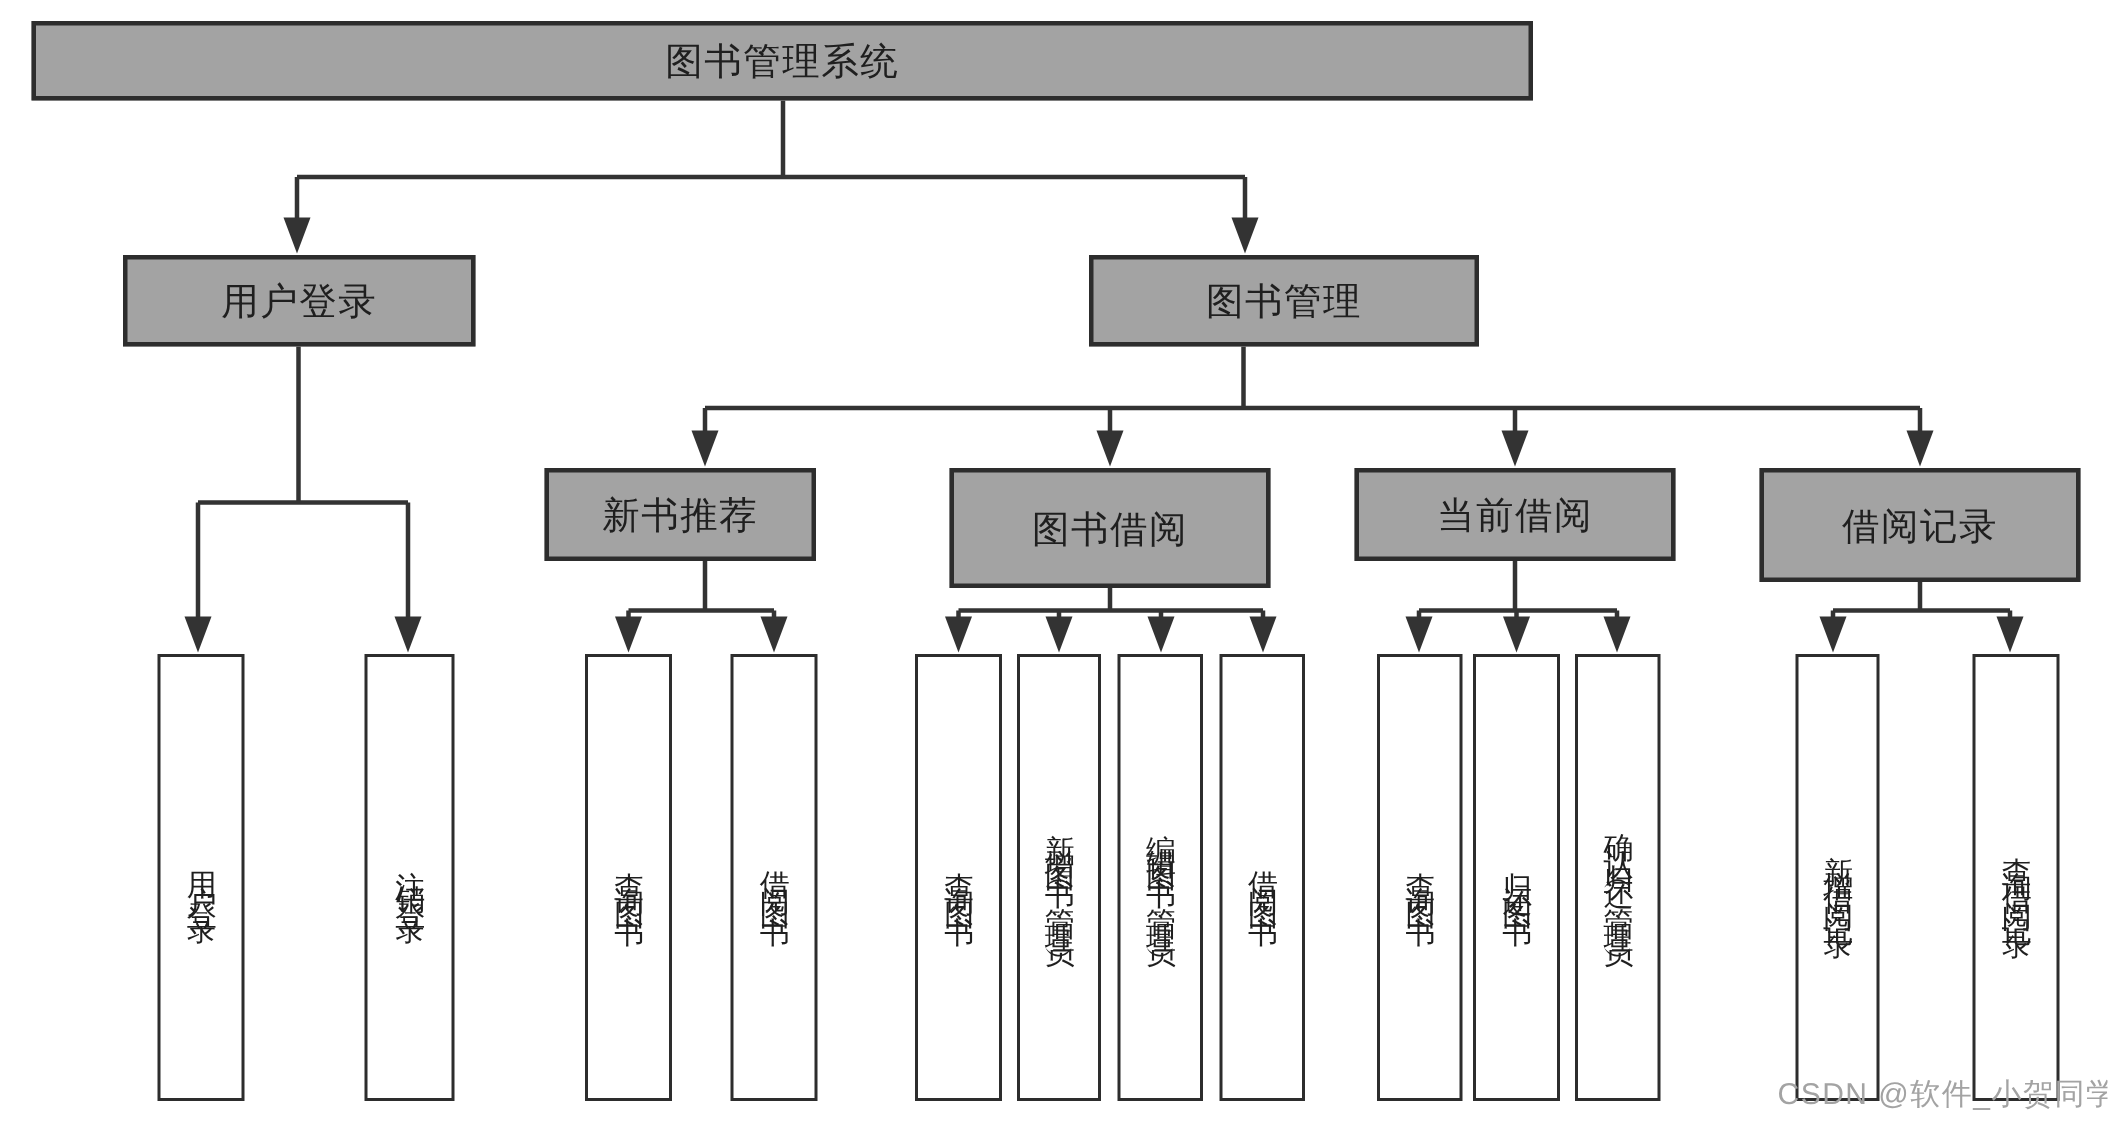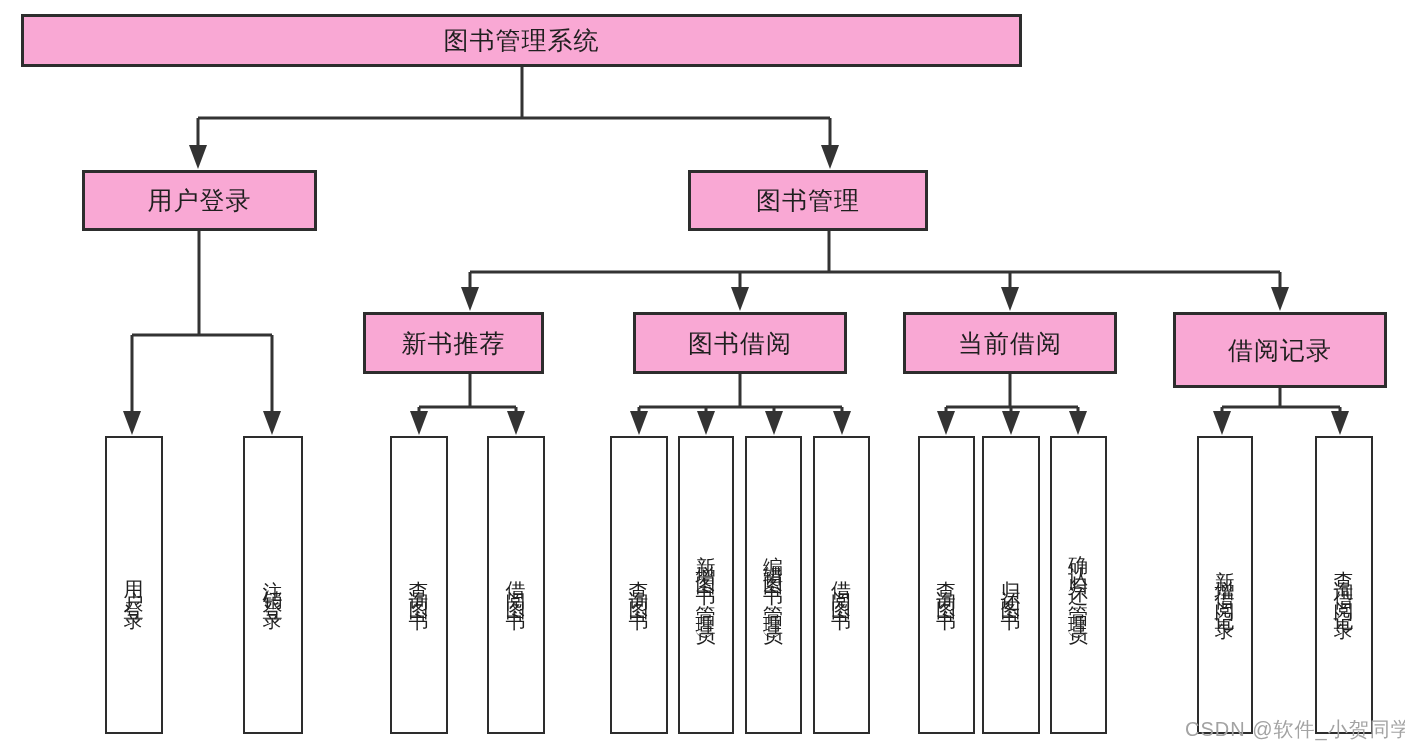--- a/index.html
+++ b/index.html
@@ -15,21 +15,21 @@
     width:1405px;height:747px;position:relative;overflow:hidden;
     font-family:"Liberation Sans","DejaVu Sans",sans-serif;
     color:var(--text);
   }
   .stage{position:absolute;left:0;top:0;width:1405px;height:747px;}
   svg.wires{position:absolute;left:0;top:0;width:1405px;height:747px;}
   svg.wires path{stroke:var(--line);stroke-width:3;fill:none;}
   svg.wires .ah{fill:var(--line);stroke:none;}
 
   .node{
-    position:absolute;background:#f9a8d4;border:3px solid var(--border);
+    position:absolute;background:#a3a3a3;border:3px solid var(--border);
     display:flex;align-items:center;justify-content:center;
     font-size:25px;letter-spacing:1px;white-space:nowrap;
   }
   .leaf{
     position:absolute;top:436px;height:298px;background:#fff;
     border:2px solid var(--border);
     display:flex;align-items:center;justify-content:center;
   }
   .leaf .vtxt{
     writing-mode:vertical-rl;text-orientation:mixed;
@@ -82,24 +82,24 @@
     <use href="#ah" transform="translate(1078,435)"></use>
 
     <path d="M1280 374 V407 M1222 407 H1340 M1222 407 V413 M1340 407 V413"></path>
     <use href="#ah" transform="translate(1222,435)"></use>
     <use href="#ah" transform="translate(1340,435)"></use>
   </svg>
 
   <div class="node" style="left:21px;top:14px;width:1001px;height:53px;">图书管理系统</div>
 
   <div class="node" style="left:82px;top:170px;width:235px;height:61px;">用户登录</div>
-  <div class="node" style="left:688px;top:170px;width:240px;height:61px;">图书管理</div>
+  <div class="node" style="left:726px;top:170px;width:260px;height:61px;">图书管理</div>
 
   <div class="node" style="left:363px;top:312px;width:181px;height:62px;">新书推荐</div>
-  <div class="node" style="left:633px;top:312px;width:214px;height:62px;font-family:Liberation Mono, monospace;">图书借阅</div>
+  <div class="node" style="left:633px;top:312px;width:214px;height:80px;font-family:Liberation Mono, monospace;">图书借阅</div>
   <div class="node" style="left:903px;top:312px;width:214px;height:62px;">当前借阅</div>
   <div class="node" style="left:1173px;top:312px;width:214px;height:76px;">借阅记录</div>
 
   <div class="leaf" style="left:105px;width:58px;">
     <span class="vtxt">用户登录</span>
   </div>
   <div class="leaf" style="left:243px;width:60px;">
     <span class="vtxt">注销登录</span>
   </div>
 

